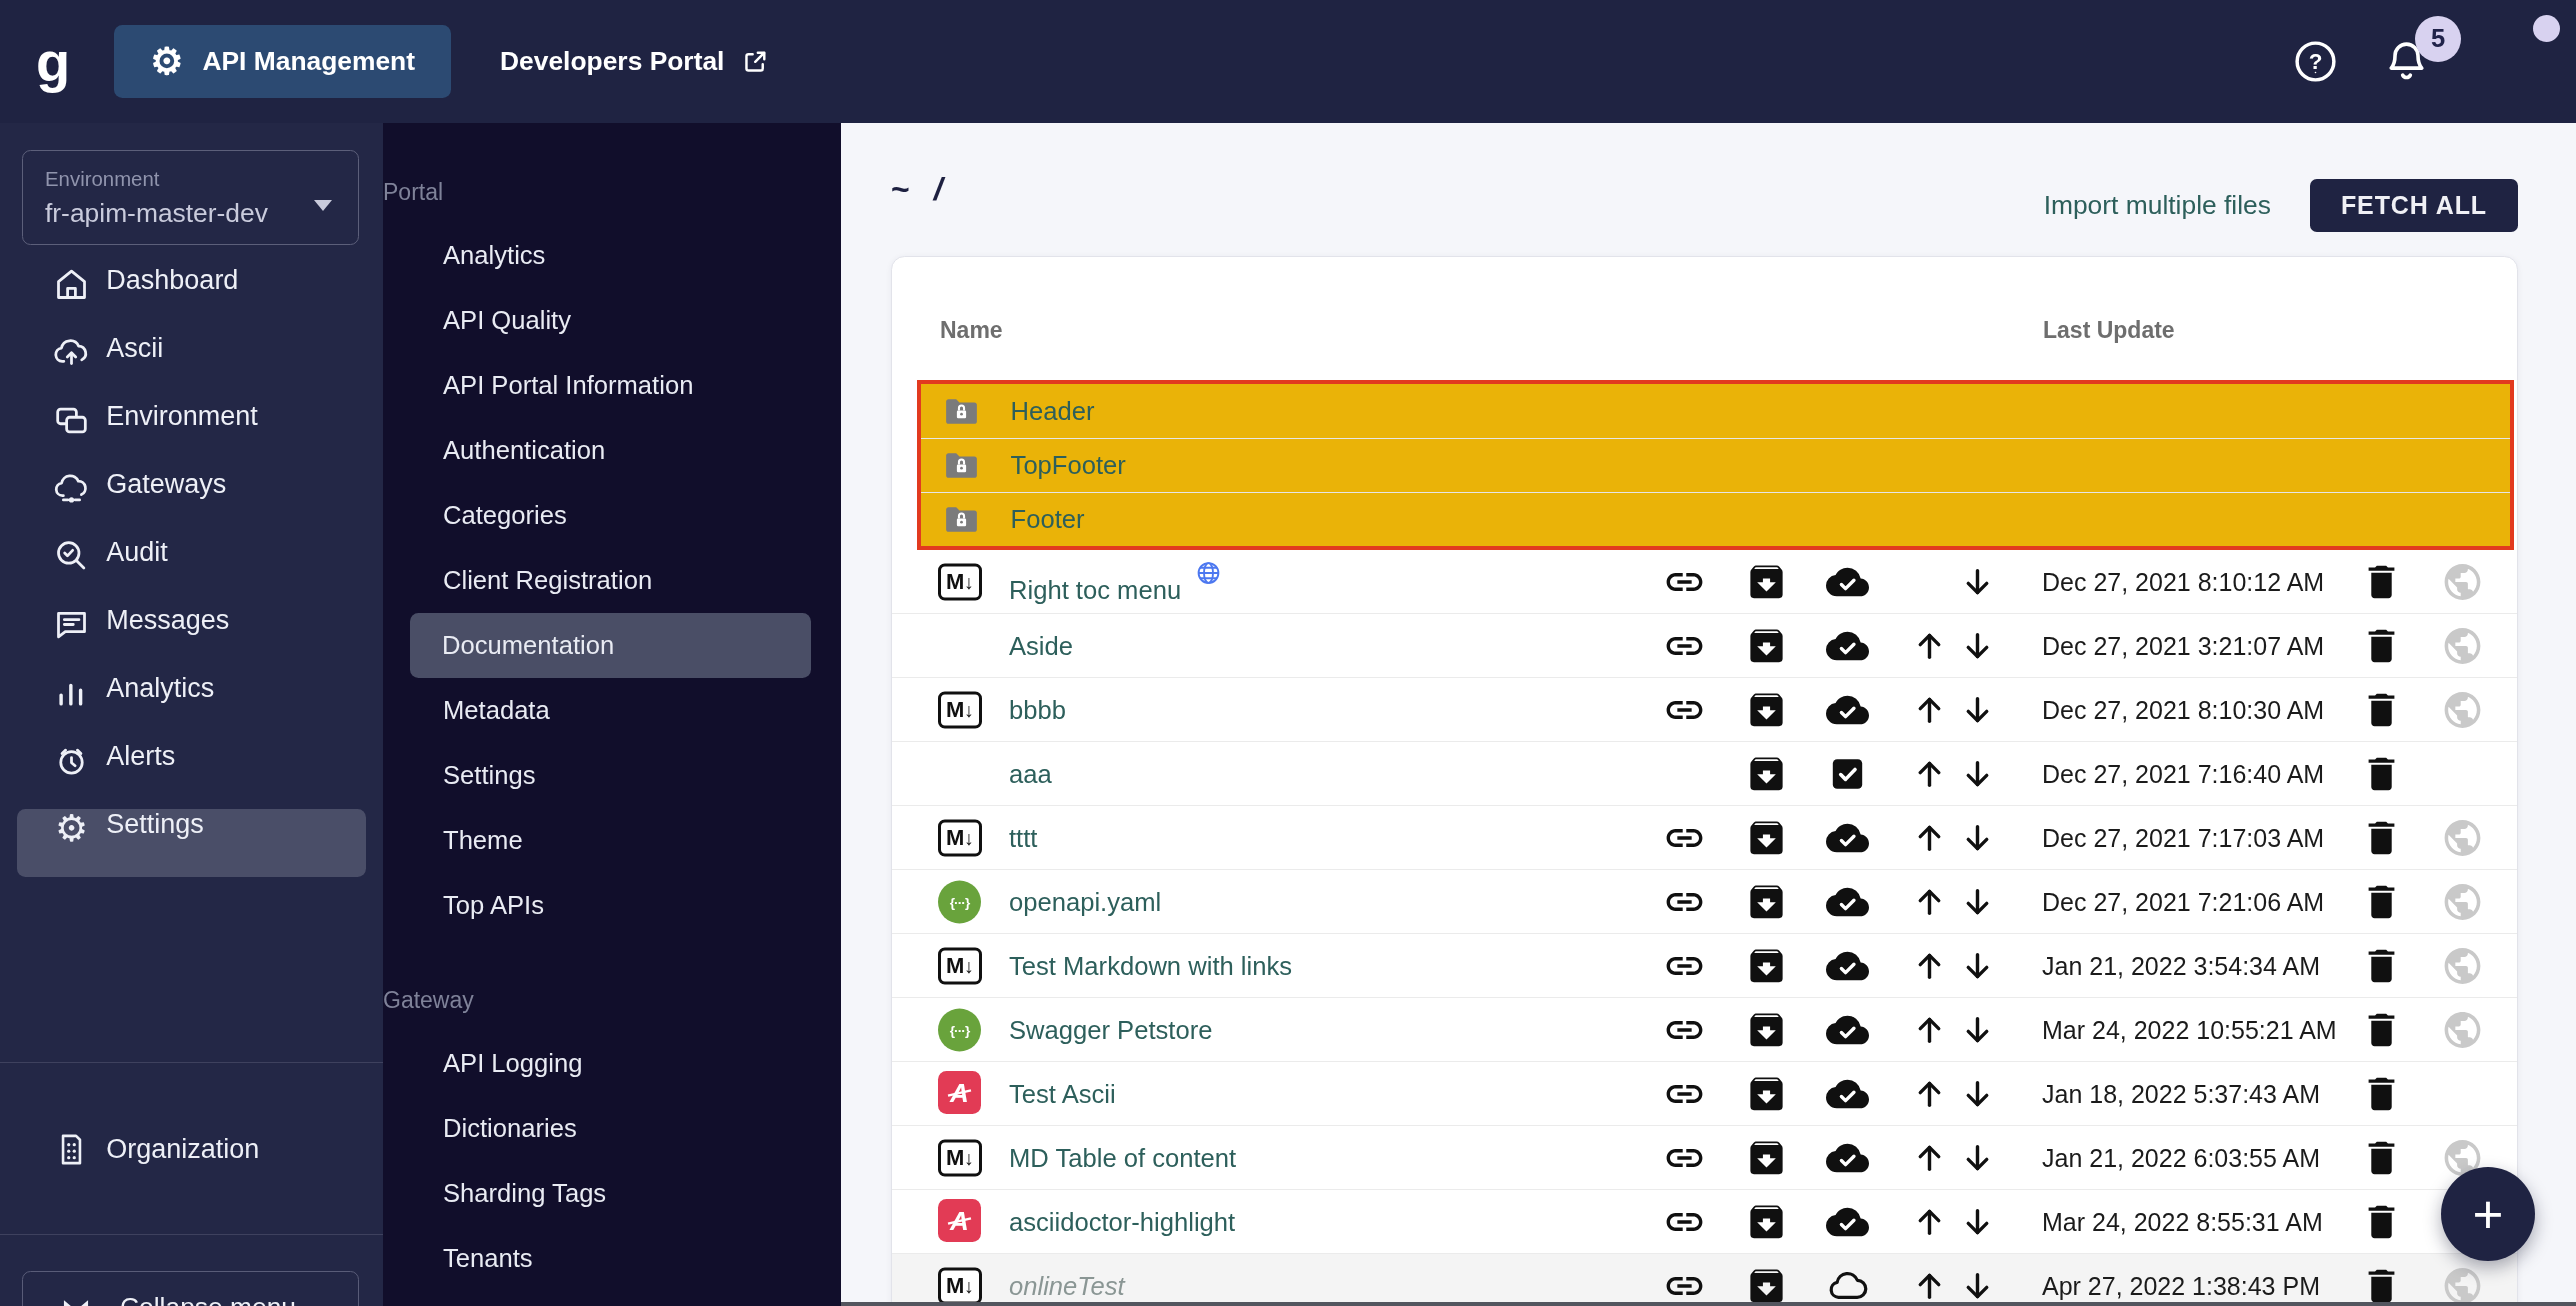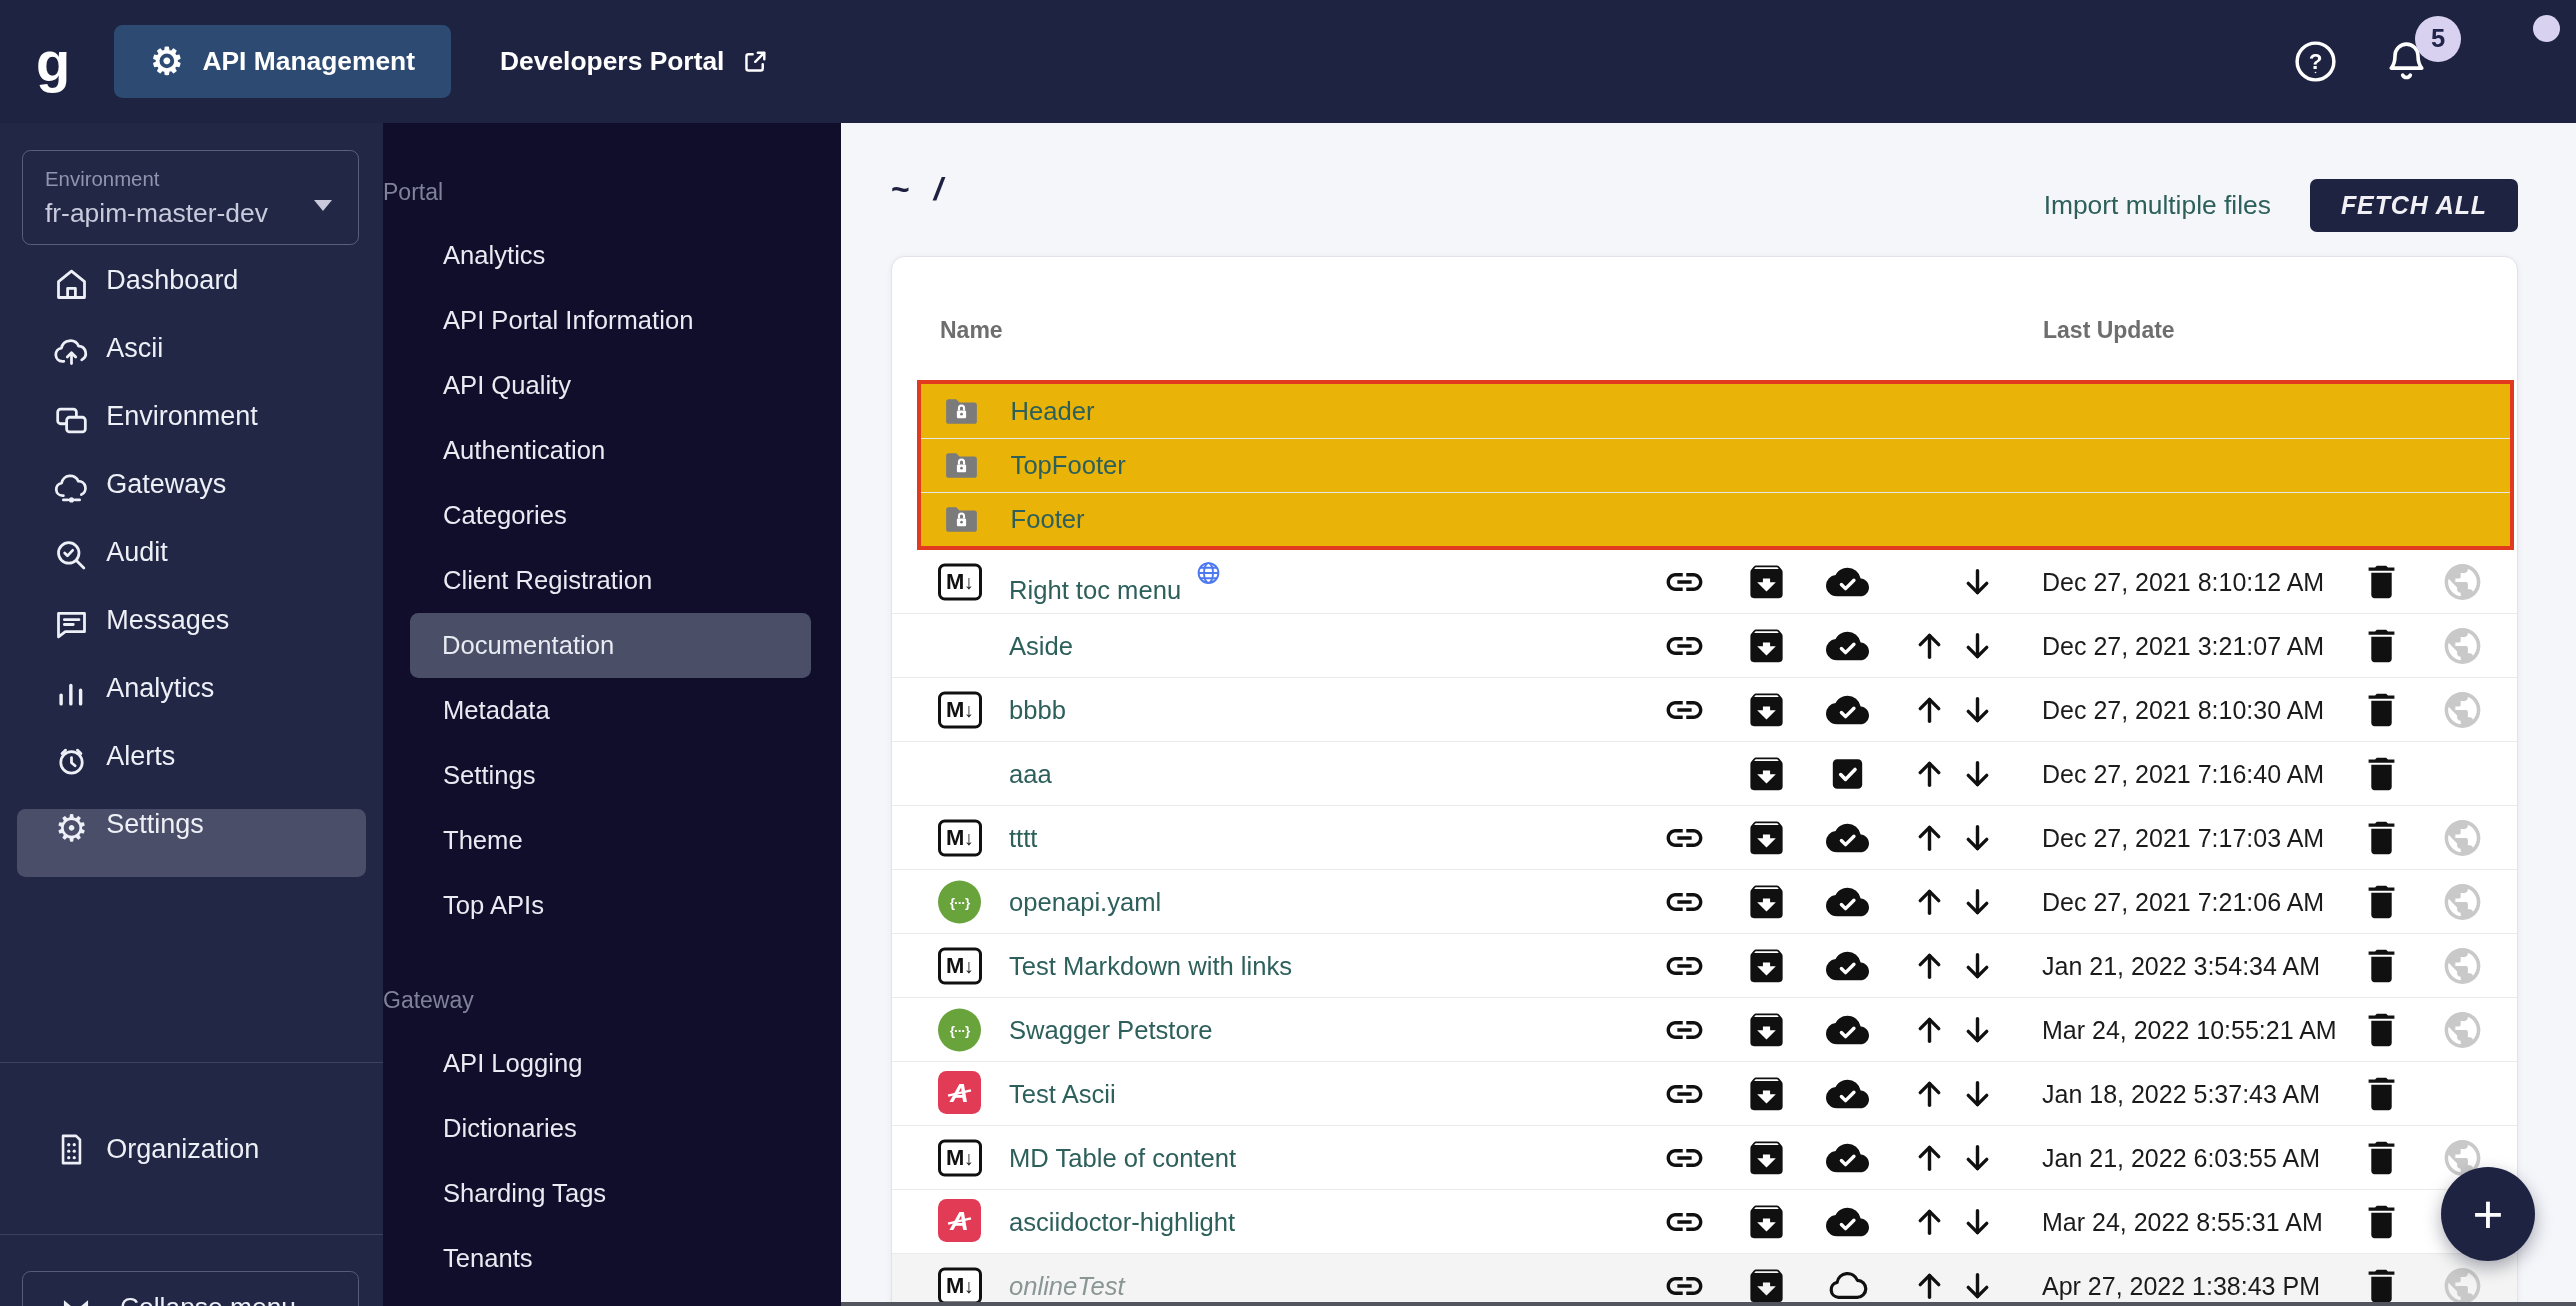--- a/index.html
+++ b/index.html
@@ -56,21 +56,21 @@
   .sub-item { height:65px; display:flex; align-items:center; padding-left:60px; font-size:25.6px; cursor:pointer; }
   .sub-item.sel { background:#4a4e66; border-radius:8.5px; margin:0 30px 0 27px; padding-left:32px; }
 
   
   .main { position:relative; flex:1; background:#f5f6fa; overflow:hidden; }
   .breadcrumb { position:absolute; left:50px; top:48px; font-size:32px; font-weight:600; color:#1d2040; }
   .breadcrumb .sep { font-style:italic; margin-left:24px; font-weight:600; }
   .main-actions { position:absolute; top:56px; right:58px; display:flex; align-items:center; gap:39px; }
   .import-link { color:var(--teal); font-size:26.4px; font-weight:500; cursor:pointer; }
   .fetch-btn { background:var(--navy); color:#f0f0f5; font-size:25px; font-weight:bold; letter-spacing:0.9px;
-    border:none; border-radius:6.8px; height:53px; padding:0 31px; cursor:pointer; font-family:inherit;font-style:italic; }
+    border:none; border-radius:6.8px; height:53px; padding:0 31px; cursor:pointer; font-family:inherit; }
 
   .card { position:absolute; left:50px; right:58px; top:133px; height:1193px; background:#fff;
     border:1.7px solid #e2e3ea; border-radius:13.6px 13.6px 0 0; box-shadow:0 1.7px 6.8px rgba(30,35,66,.06); }
   .thead { position:relative; height:123px; }
   .th { position:absolute; top:60px; font-size:23px; font-weight:bold; color:#6e6e6e; }
   .th-name { left:48px; } .th-update { left:1151px; }
 
   .redbox { border:4.3px solid var(--red); margin:0 2.6px 0 25px; }
   .lrow { height:54px; display:flex; align-items:center; padding-left:19.6px; gap:29px; border-top:1.7px solid #e6e6e6; background:#eab308; }
   .lrow:first-child { border-top:none; }
@@ -283,22 +283,22 @@
             </g>
           </svg>
         <span>Collapse menu</span>
       </button>
     </div>
   </div>
 
   <div class="subsidebar" id="subsidebar">
   <div class="sub-title">Portal</div>
   <div class="sub-item">Analytics</div>
+      <div class="sub-item">API Quality</div>
       <div class="sub-item">API Portal Information</div>
-      <div class="sub-item">API Quality</div>
       <div class="sub-item">Authentication</div>
       <div class="sub-item">Categories</div>
       <div class="sub-item">Client Registration</div>
       <div class="sub-item sel">Documentation</div>
       <div class="sub-item">Metadata</div>
       <div class="sub-item">Settings</div>
       <div class="sub-item">Theme</div>
       <div class="sub-item">Top APIs</div>
   <div class="sub-title gap">Gateway</div>
   <div class="sub-item">API Logging</div>

